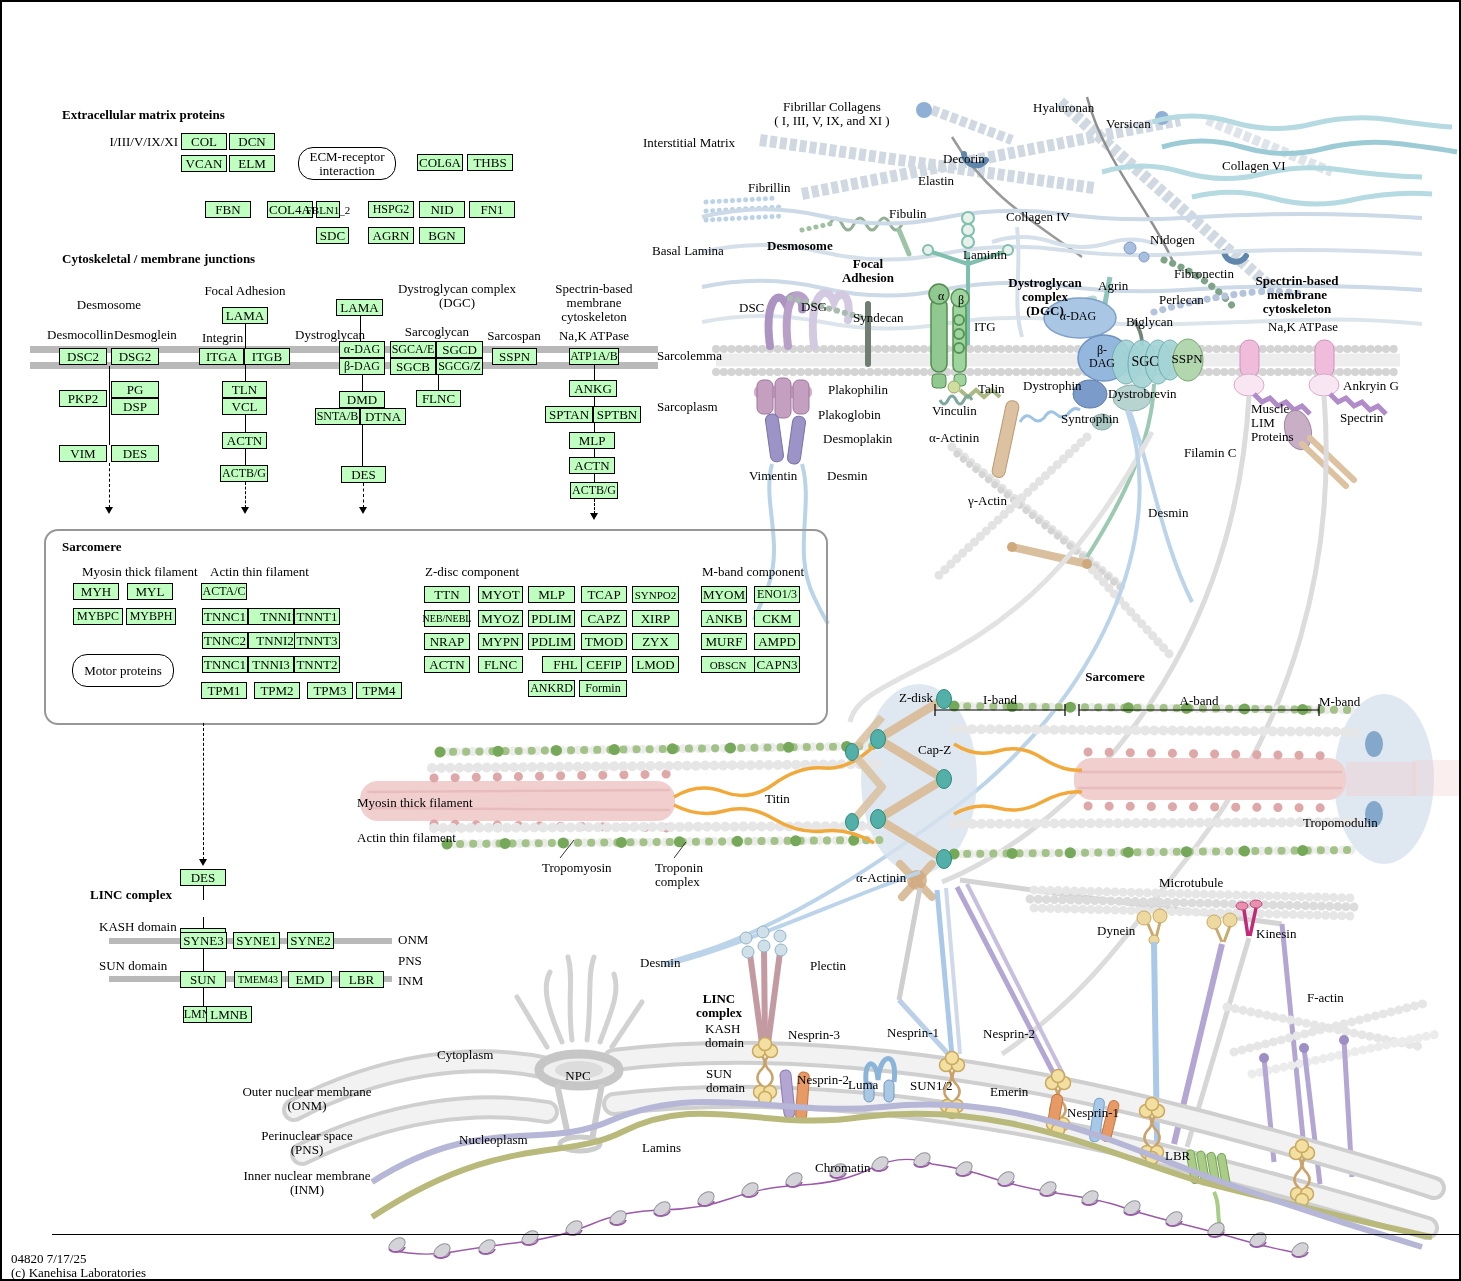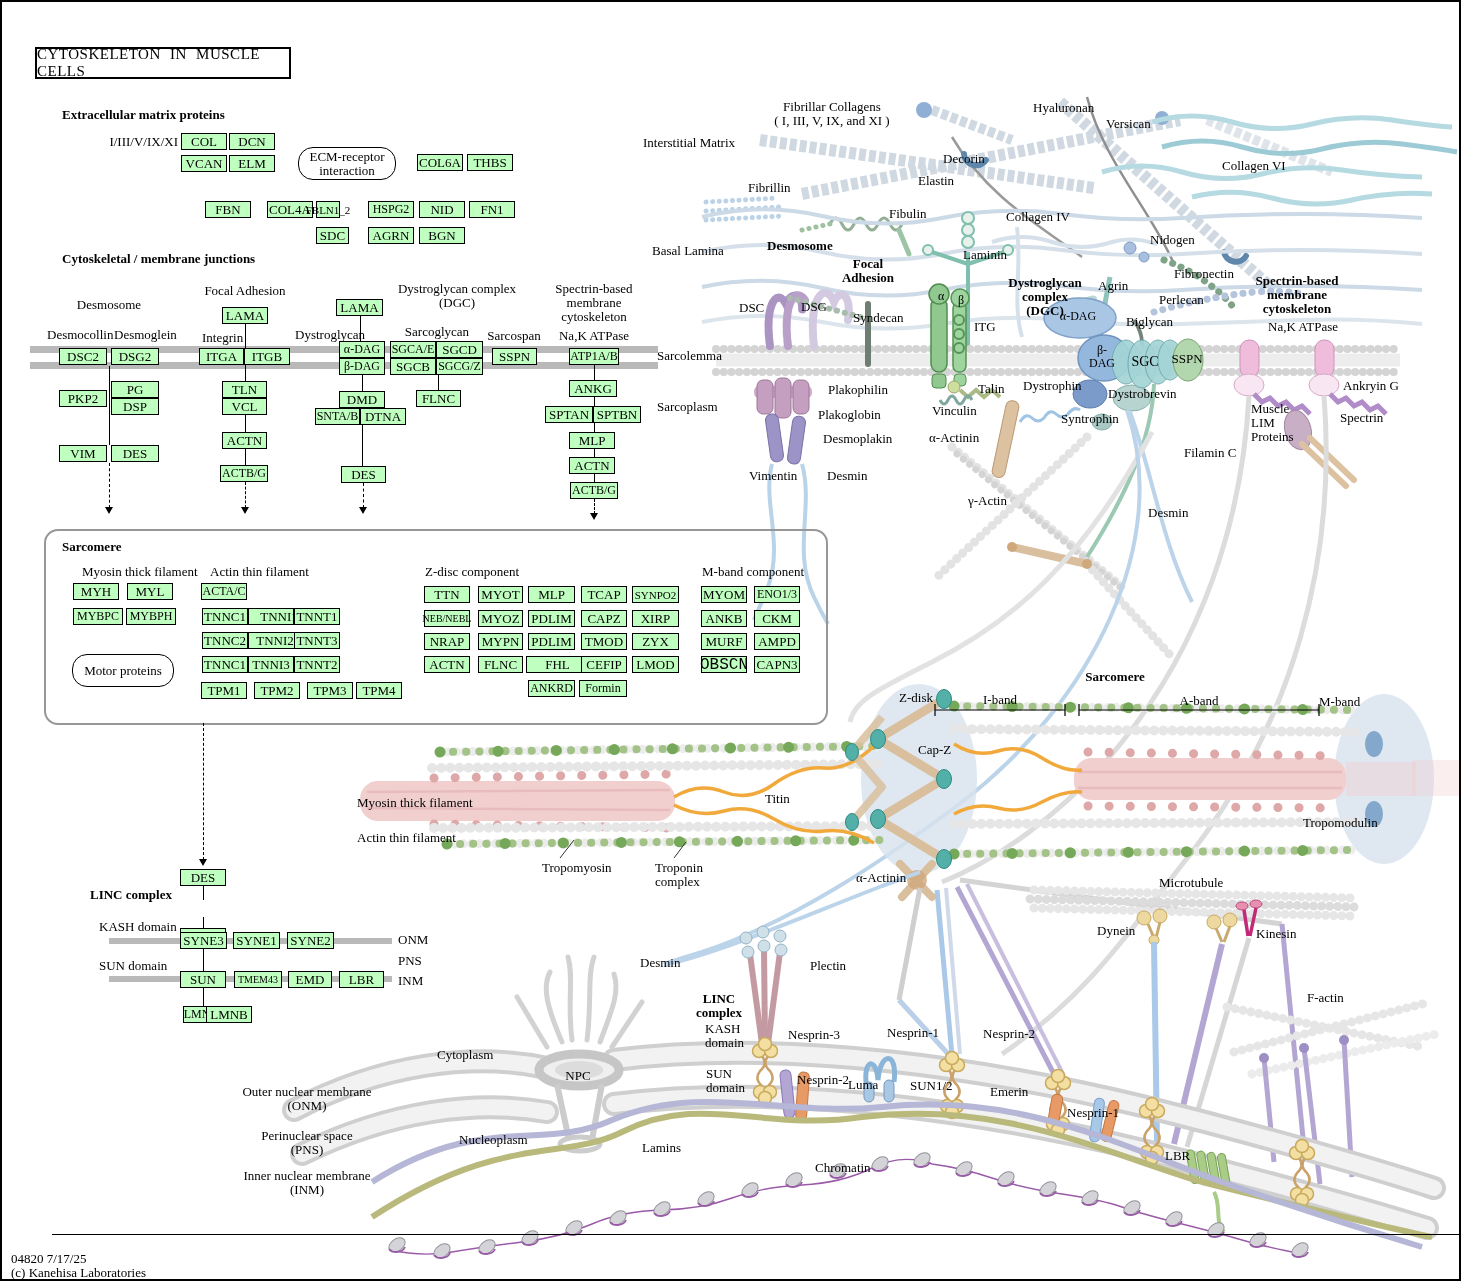--- a/index.html
+++ b/index.html
@@ -15,21 +15,20 @@
   .lbl{position:absolute;white-space:pre-line;line-height:1.08;z-index:4;color:#000;font-size:13px}
   .lbl.b{font-weight:bold}
   #title{position:absolute;left:33px;top:45px;width:252px;height:28px;border:2px solid #000;display:flex;align-items:center;justify-content:center;font-size:15px;letter-spacing:.5px;word-spacing:5px;z-index:5}
   #frameline{position:absolute;left:50px;top:1232px;width:1411px;height:1px;background:#000;z-index:5}
   #footer{position:absolute;left:9px;top:1250px;font-size:13px;line-height:14px;z-index:5}
 </style>
 </head>
 <body>
 
 <div id="canvas">
-  <div id="title">CYTOSKELETON IN MUSCLE CELLS</div>
   <div id="frameline"></div>
   <div id="footer">
     <div>04820 7/17/25</div>
     <div>(c) Kanehisa Laboratories</div>
   </div>
 
   <svg id="artsvg" width="1461" height="1281" viewBox="0 0 1461 1281">
     <defs>
       <g id="kash">
         <path d="M-3,6q6,8 -2,15q-6,8 2,15" stroke="#caa26a" stroke-width="2.5" fill="none"></path>
@@ -447,32 +446,32 @@
     <div class="gene" style="left: 526px; top: 608px; width: 47px; font-size: 13px; background: rgb(191, 255, 191); border-color: rgb(0, 0, 0);">PDLIM</div>
     <div class="gene" style="left: 579px; top: 608px; width: 46px; font-size: 13px; background: rgb(191, 255, 191); border-color: rgb(0, 0, 0);">CAPZ</div>
     <div class="gene" style="left: 630px; top: 608px; width: 47px; font-size: 13px; background: rgb(191, 255, 191); border-color: rgb(0, 0, 0);">XIRP</div>
     <div class="gene" style="left: 422px; top: 631px; width: 46px; font-size: 13px; background: rgb(191, 255, 191); border-color: rgb(0, 0, 0);">NRAP</div>
     <div class="gene" style="left: 476px; top: 631px; width: 45px; font-size: 13px; background: rgb(191, 255, 191); border-color: rgb(0, 0, 0);">MYPN</div>
     <div class="gene" style="left: 526px; top: 631px; width: 47px; font-size: 13px; background: rgb(191, 255, 191); border-color: rgb(0, 0, 0);">PDLIM</div>
     <div class="gene" style="left: 579px; top: 631px; width: 46px; font-size: 13px; background: rgb(191, 255, 191); border-color: rgb(0, 0, 0);">TMOD</div>
     <div class="gene" style="left: 630px; top: 631px; width: 47px; font-size: 13px; background: rgb(191, 255, 191); border-color: rgb(0, 0, 0);">ZYX</div>
     <div class="gene" style="left: 422px; top: 654px; width: 46px; font-size: 13px; background: rgb(191, 255, 191); border-color: rgb(0, 0, 0);">ACTN</div>
     <div class="gene" style="left: 476px; top: 654px; width: 45px; font-size: 13px; background: rgb(191, 255, 191); border-color: rgb(0, 0, 0);">FLNC</div>
-    <div class="gene" style="left: 524px; top: 654px; width: 63px; font-size: 13px; background: rgb(191, 255, 191); border-color: rgb(0, 0, 0);">FHL</div>
+    <div class="gene" style="left: 540px; top: 654px; width: 47px; font-size: 13px; background: rgb(191, 255, 191); border-color: rgb(0, 0, 0);">FHL</div>
     <div class="gene" style="left: 579px; top: 654px; width: 46px; font-size: 13px; background: rgb(191, 255, 191); border-color: rgb(0, 0, 0);">CEFIP</div>
     <div class="gene" style="left: 630px; top: 654px; width: 47px; font-size: 13px; background: rgb(191, 255, 191); border-color: rgb(0, 0, 0);">LMOD</div>
     <div class="gene" style="left: 526px; top: 678px; width: 47px; font-size: 12px; background: rgb(191, 255, 191); border-color: rgb(0, 0, 0);">ANKRD</div>
     <div class="gene" style="left: 577px; top: 678px; width: 48px; font-size: 12px; background: rgb(191, 255, 191); border-color: rgb(0, 0, 0);">Formin</div>
     <div class="gene" style="left: 699px; top: 584px; width: 46px; font-size: 13px; background: rgb(191, 255, 191); border-color: rgb(0, 0, 0);">MYOM</div>
     <div class="gene" style="left: 752px; top: 584px; width: 46px; font-size: 12px; background: rgb(191, 255, 191); border-color: rgb(0, 0, 0);">ENO1/3</div>
     <div class="gene" style="left: 699px; top: 608px; width: 46px; font-size: 13px; background: rgb(191, 255, 191); border-color: rgb(0, 0, 0);">ANKB</div>
     <div class="gene" style="left: 752px; top: 608px; width: 46px; font-size: 13px; background: rgb(191, 255, 191); border-color: rgb(0, 0, 0);">CKM</div>
     <div class="gene" style="left: 699px; top: 631px; width: 46px; font-size: 13px; background: rgb(191, 255, 191); border-color: rgb(0, 0, 0);">MURF</div>
     <div class="gene" style="left: 752px; top: 631px; width: 46px; font-size: 13px; background: rgb(191, 255, 191); border-color: rgb(0, 0, 0);">AMPD</div>
-    <div class="gene" style="left: 699px; top: 654px; width: 46px; font-size: 16px; background: rgb(191, 255, 191); border-color: rgb(0, 0, 0); font-family: Liberation Mono, monospace;">OBSCN</div>
+    <div class="gene" style="left: 699px; top: 654px; width: 54px; font-size: 11px; background: rgb(191, 255, 191); border-color: rgb(0, 0, 0);">OBSCN</div>
     <div class="gene" style="left: 752px; top: 654px; width: 46px; font-size: 13px; background: rgb(191, 255, 191); border-color: rgb(0, 0, 0);">CAPN3</div>
     <div class="gene" style="left: 178px; top: 867px; width: 46px; font-size: 13px; background: rgb(191, 255, 191); border-color: rgb(0, 0, 0);">DES</div>
     <div class="gene" style="left: 178px; top: 926px; width: 46px; font-size: 13px; background: rgb(191, 255, 191); border-color: rgb(0, 0, 0);">PLEC</div>
     <div class="gene" style="left: 178px; top: 930px; width: 47px; font-size: 13px; background: rgb(191, 255, 191); border-color: rgb(0, 0, 0);">SYNE3</div>
     <div class="gene" style="left: 231px; top: 930px; width: 47px; font-size: 13px; background: rgb(191, 255, 191); border-color: rgb(0, 0, 0);">SYNE1</div>
     <div class="gene" style="left: 285px; top: 930px; width: 47px; font-size: 13px; background: rgb(191, 255, 191); border-color: rgb(0, 0, 0);">SYNE2</div>
     <div class="gene" style="left: 178px; top: 969px; width: 46px; font-size: 13px; background: rgb(191, 255, 191); border-color: rgb(0, 0, 0);">SUN</div>
     <div class="gene" style="left: 232px; top: 969px; width: 48px; font-size: 10px; background: rgb(191, 255, 191); border-color: rgb(0, 0, 0);">TMEM43</div>
     <div class="gene" style="left: 286px; top: 969px; width: 44px; font-size: 13px; background: rgb(191, 255, 191); border-color: rgb(0, 0, 0);">EMD</div>
     <div class="gene" style="left: 337px; top: 969px; width: 45px; font-size: 13px; background: rgb(191, 255, 191); border-color: rgb(0, 0, 0);">LBR</div>

